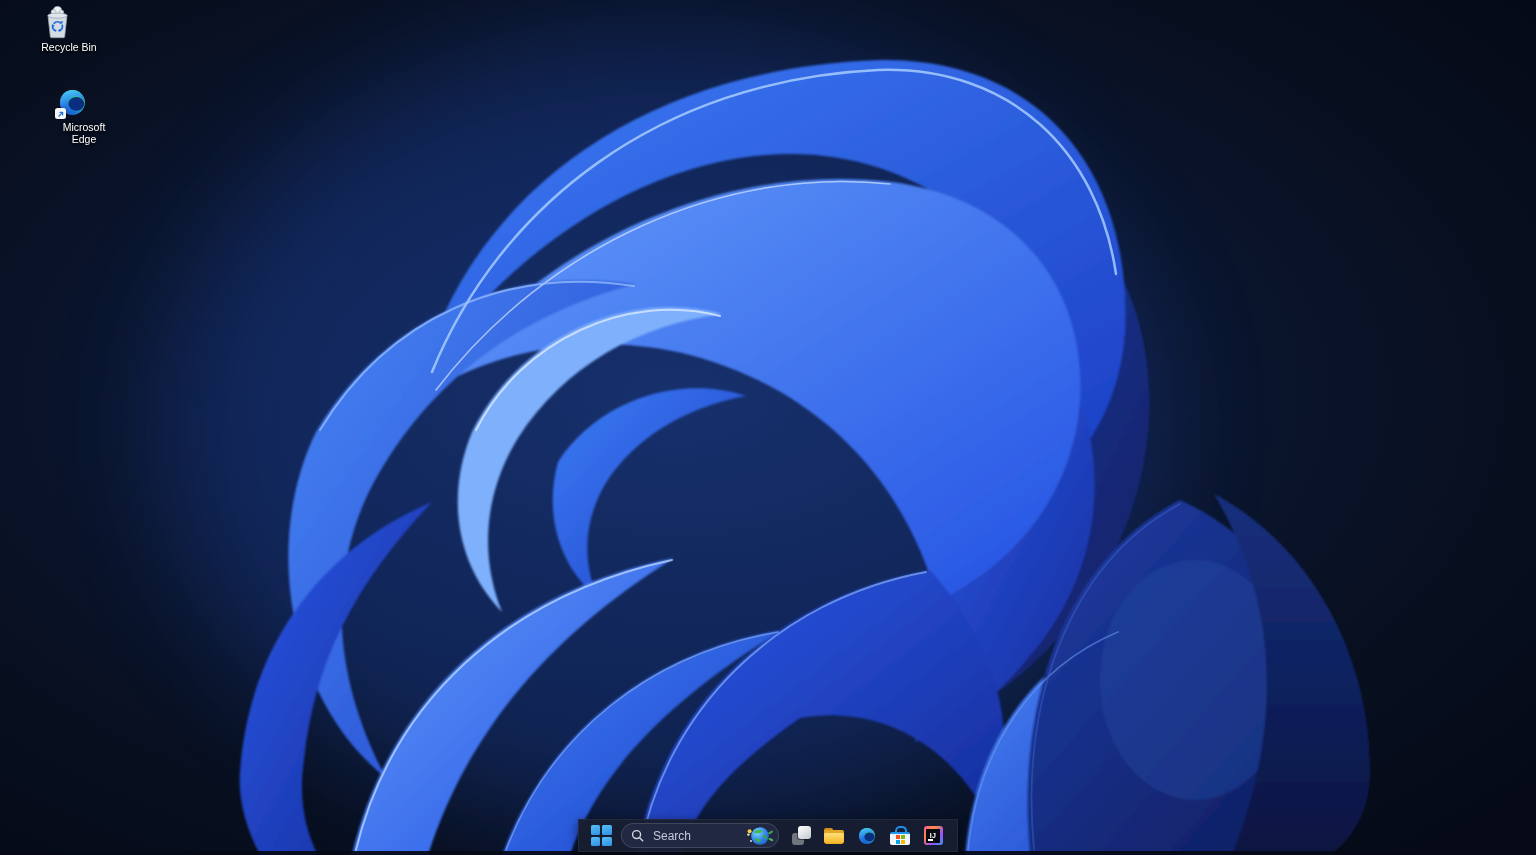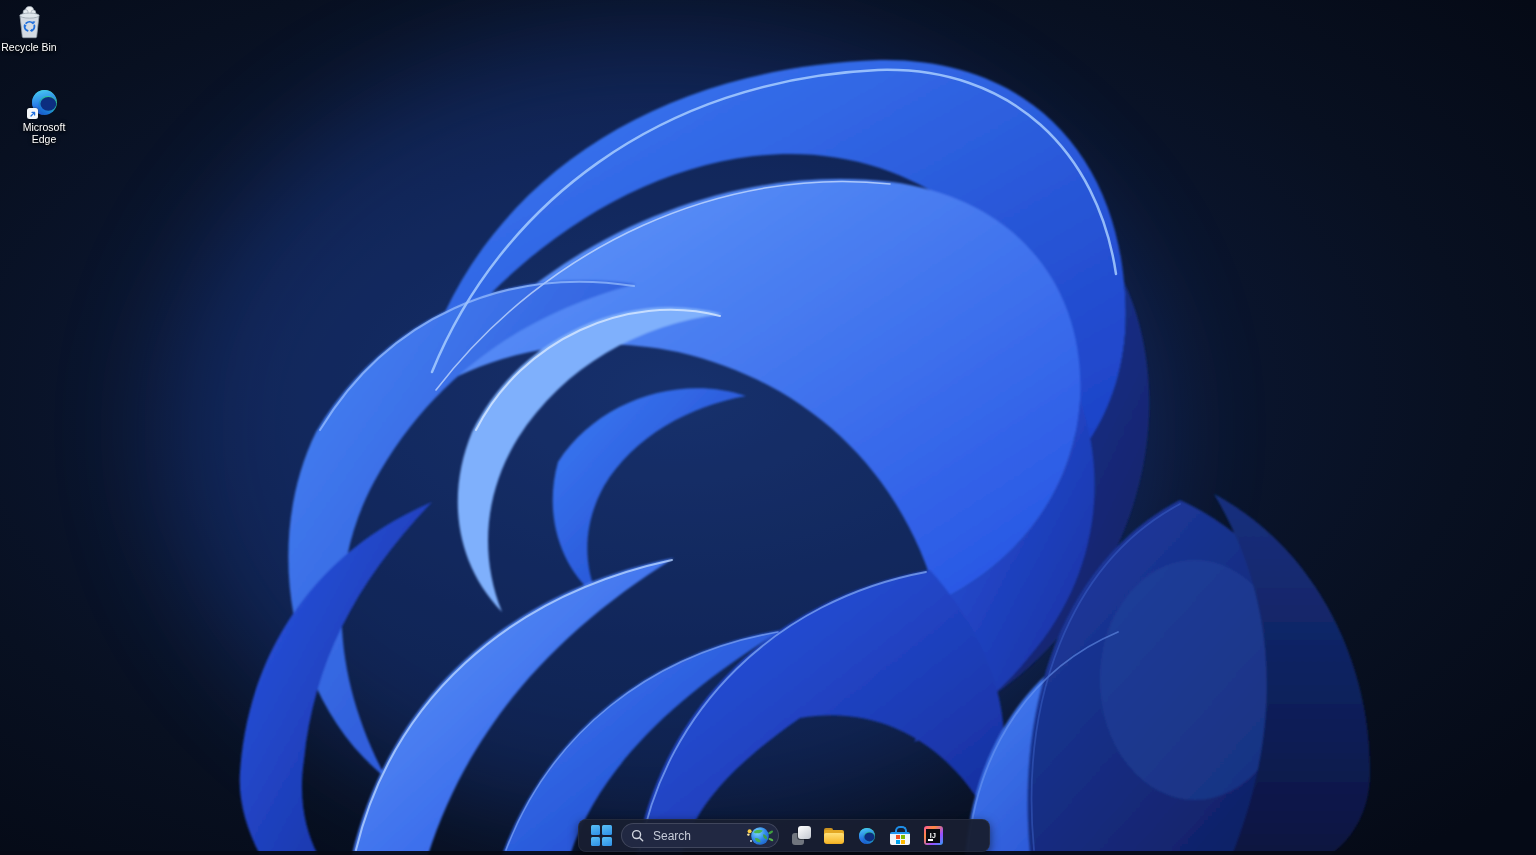--- a/index.html
+++ b/index.html
@@ -6,41 +6,41 @@
   .screen{
     position:relative;width:1536px;height:855px;overflow:hidden;
     font-family:"Liberation Sans",sans-serif;cursor:default;
     background:#060b16;
   }
   .wallpaper{position:absolute;inset:0;display:block;}
 
   
   .desktop-icon{
     position:absolute;width:56px;display:flex;flex-direction:column;
-    align-items:center;gap:3px;text-align:center;
+    gap:3px;text-align:center;padding-left:40px;
   }
   .desktop-icon .art{position:relative;width:32px;height:34px;display:flex;align-items:center;justify-content:center;}
   .icon-label{
     font-size:10.5px;line-height:1.12;color:#fff;
     text-shadow:0 1px 2px rgba(0,0,0,.95),0 0 4px rgba(0,0,0,.8);
   }
   .shortcut-badge{
     position:absolute;left:-1px;bottom:0;width:11px;height:11px;
     background:#f4f7fa;border-radius:2.5px;display:flex;align-items:center;justify-content:center;
     box-shadow:0 0 2px rgba(0,0,0,.6);
   }
 
   
   .taskbar-strip{
     position:absolute;left:0;right:0;bottom:0;height:4px;
     background:rgba(6,10,22,.92);
   }
   .taskbar{
-    position:absolute;left:578px;bottom:3px;width:412px;height:33px;
-    box-sizing:border-box;border-radius:8px;
+    position:absolute;left:578px;bottom:3px;width:380px;height:33px;
+    box-sizing:border-box;border-radius:0;
     background:rgba(24,30,49,.96);
     border:1px solid rgba(255,255,255,.055);
     box-shadow:0 3px 10px rgba(0,0,0,.55);
     display:flex;align-items:center;padding:0 9px;
   }
   .tb-btn{
     border:none;background:transparent;padding:0;margin:0;
     display:flex;align-items:center;justify-content:center;
     width:28px;height:28px;border-radius:5px;cursor:pointer;flex:0 0 auto;
   }

